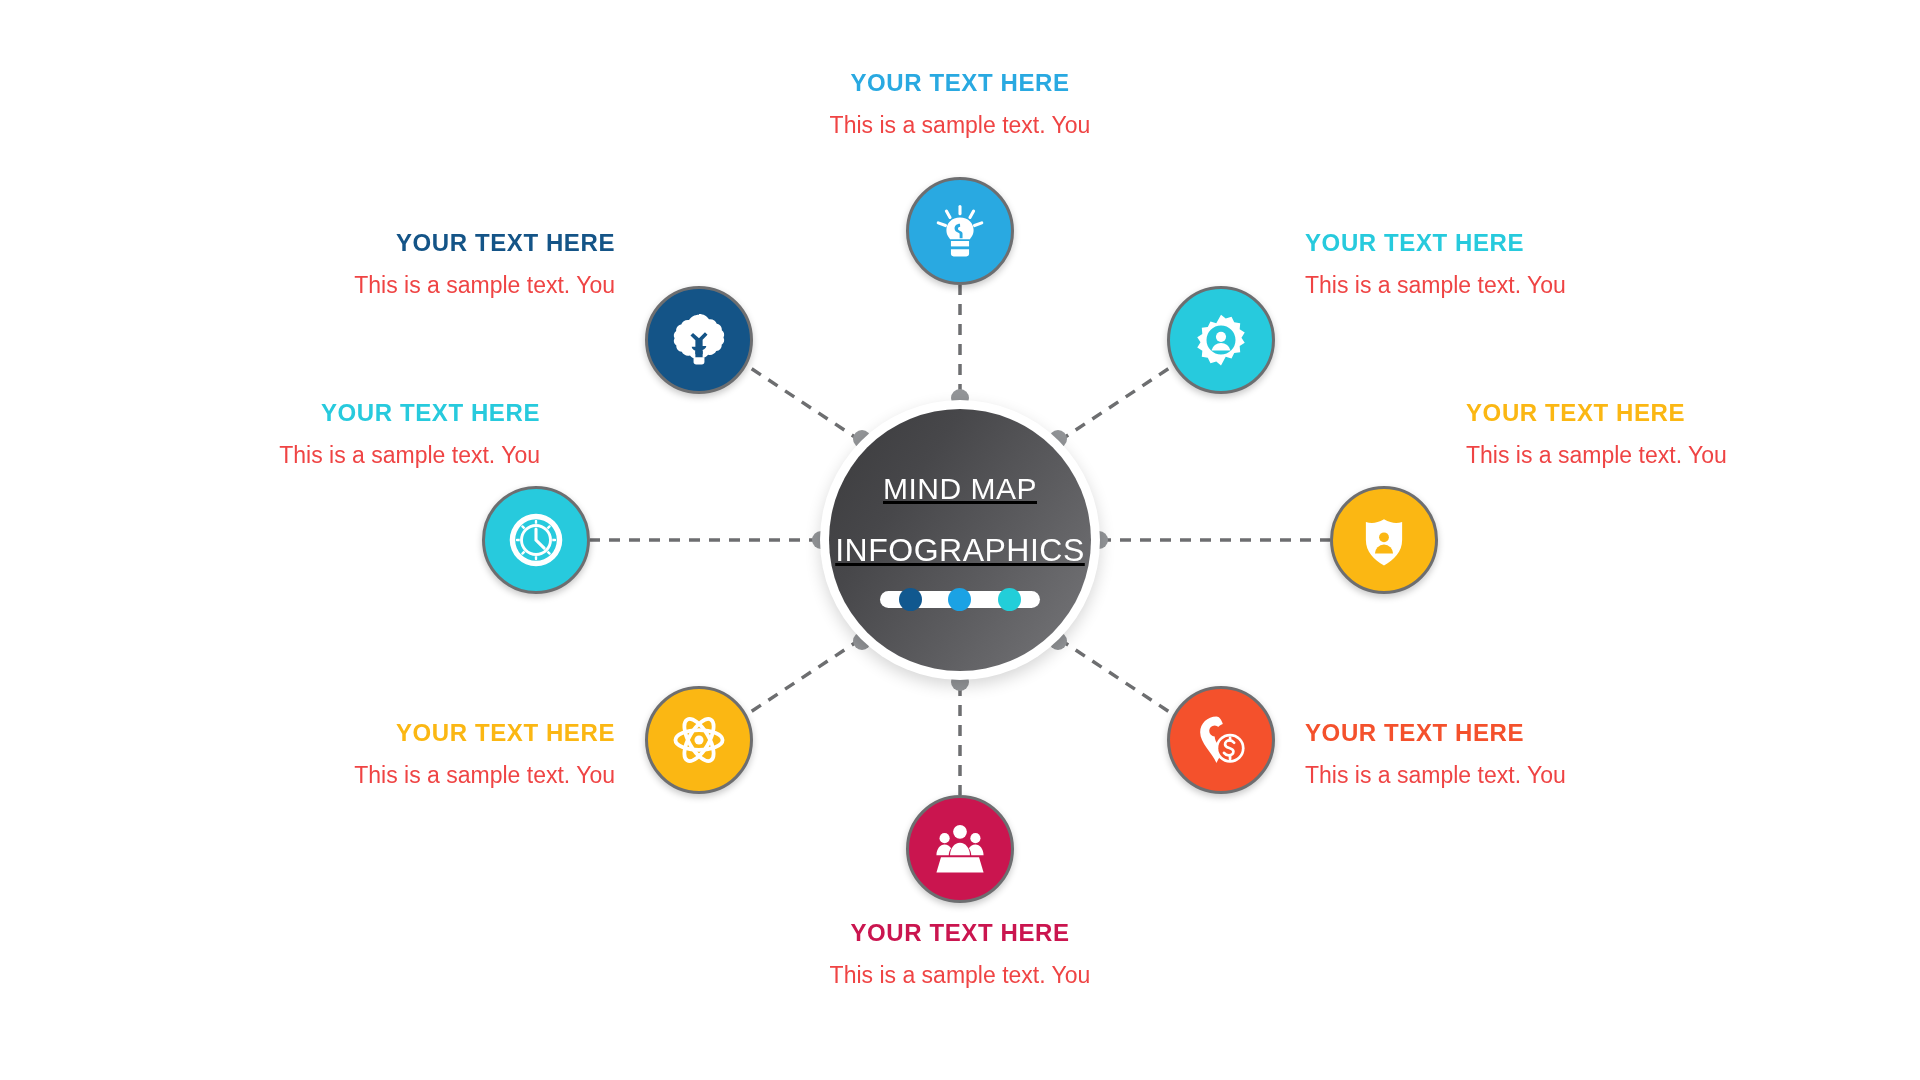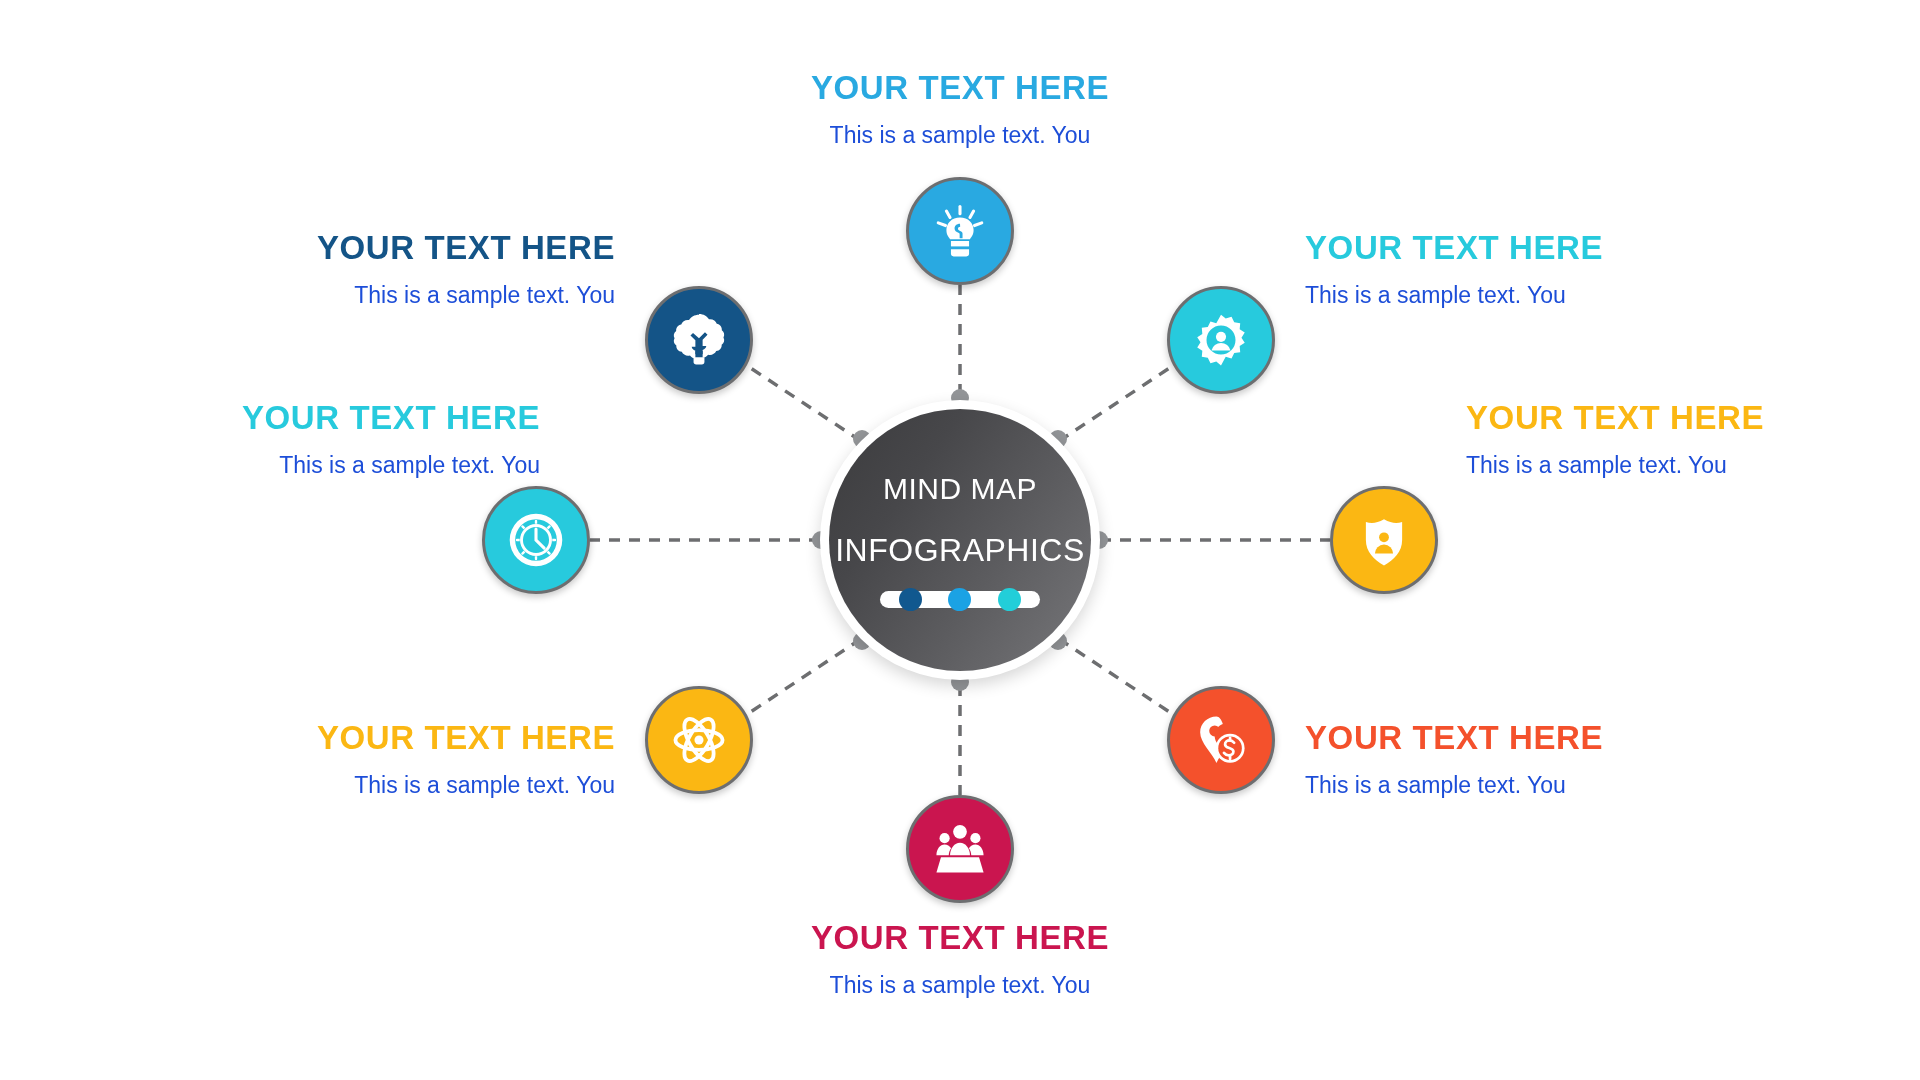--- a/index.html
+++ b/index.html
@@ -54,20 +54,21 @@
     left: 9px;
     top: 9px;
     width: 262px;
     height: 262px;
     border-radius: 50%;
     background: linear-gradient(125deg, #3b3b3d 0%, #47474a 30%, #5c5c5f 62%, #77777a 100%);
     display: flex;
     flex-direction: column;
     align-items: center;
     justify-content: center;
+    text-decoration: underline;
   }
   .hub-line1 {
     color: #ffffff;
     font-size: 30px;
     letter-spacing: 0.5px;
     font-weight: 400;
     margin-bottom: 26px;
   }
   .hub-line2 {
     color: #ffffff;
@@ -112,29 +113,29 @@
     height: 58px;
     display: block;
   }
 
   
   .label {
     position: absolute;
     width: 430px;
   }
   .label .title {
-    font-size: 33px;
+    font-size: 24px;
     font-weight: bold;
     letter-spacing: 0.6px;
     line-height: 1.1;
     margin: 0 0 16px 0;
   }
   .label .desc {
     font-size: 23px;
-    color: #1d4ed8;
+    color: #ef4444;
     line-height: 1.15;
     margin: 0;
     font-weight: 400;
   }
   .ta-right { text-align: right; }
   .ta-left  { text-align: left; }
   .ta-center{ text-align: center; }
 </style>
 </head>
 <body>

